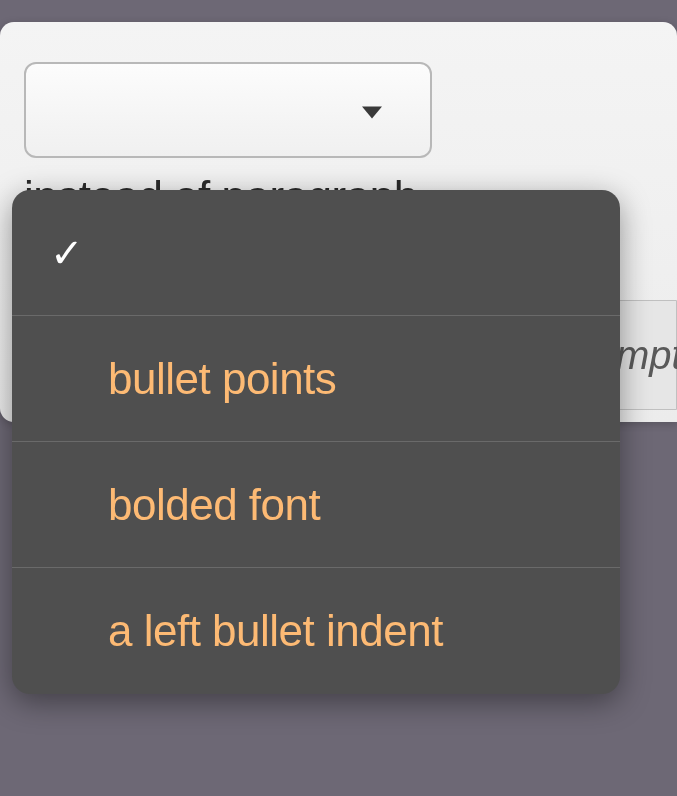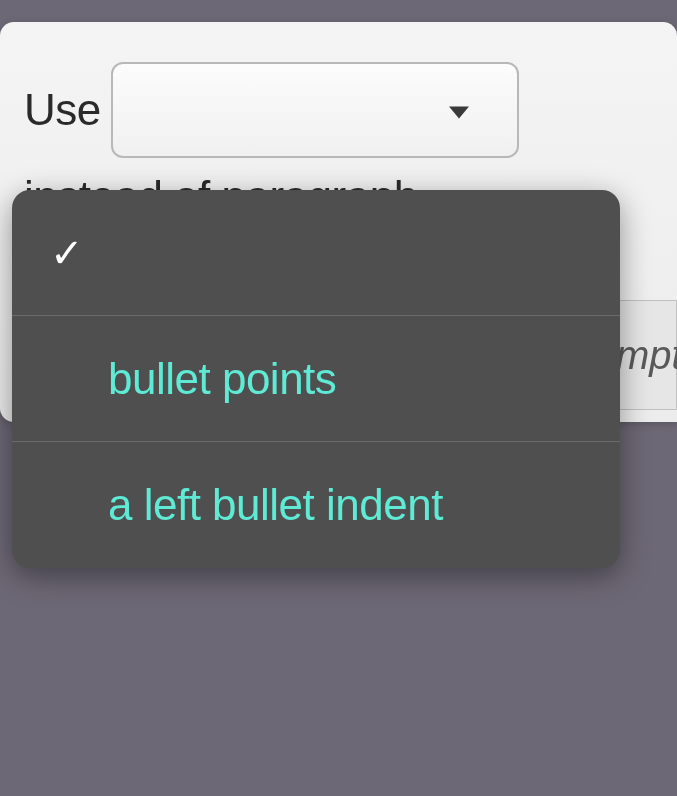--- a/index.html
+++ b/index.html
@@ -112,40 +112,39 @@
       padding-left: 96px;
       position: relative;
     }
     
     .menu-item:last-child {
       border-bottom: none;
     }
     
     .menu-item-label {
       font-size: 44px;
-      color: #5eead4;
+      color: #fdba74;
       letter-spacing: -0.5px;
     }
     
     .checkmark {
       position: absolute;
       left: 38px;
       top: 50%;
       transform: translateY(-50%);
       color: #ffffff;
       font-size: 40px;
       font-weight: 300;
     }
   </style>
 </head>
 <body>
 
 <div class="window">
   <div class="prompt-line">
-    <span class="prompt-text">Use</span>
     <div class="dropdown-field">
       <span></span>
       <span class="dropdown-caret"></span>
     </div>
   </div>
   <div class="prompt-line continuation">
     <span class="prompt-text">instead of paragraph indentations</span>
   </div>
 </div>
 
@@ -155,15 +154,18 @@
 
 <div class="dropdown-menu">
   <div class="menu-item">
     <span class="checkmark">✓</span>
     <span class="menu-item-label"></span>
   </div>
   <div class="menu-item">
     <span class="menu-item-label">bullet points</span>
   </div>
   <div class="menu-item">
+    <span class="menu-item-label">bolded font</span>
+  </div>
+  <div class="menu-item">
     <span class="menu-item-label">a left bullet indent</span>
   </div>
 </div>
 
 </body></html>

